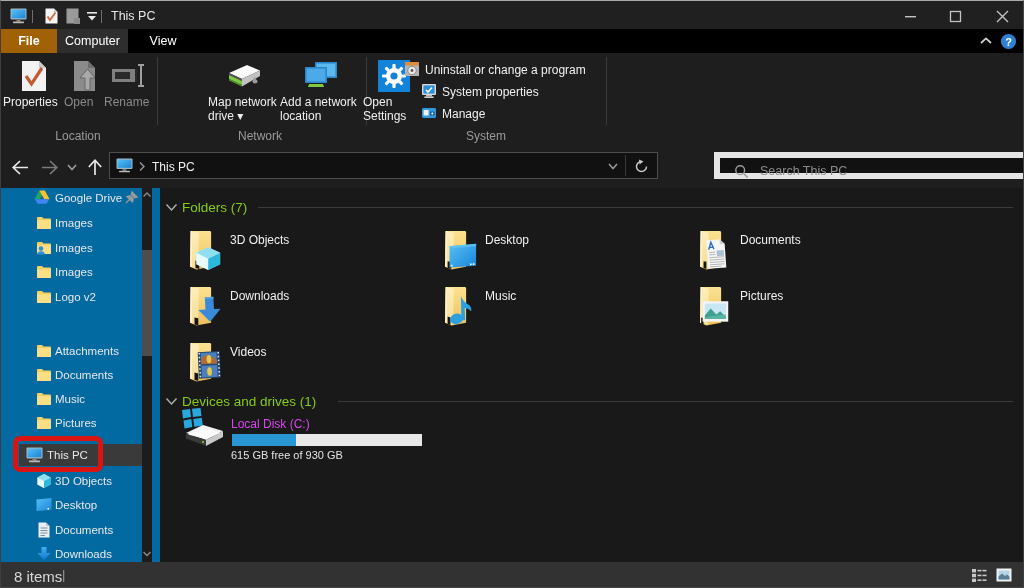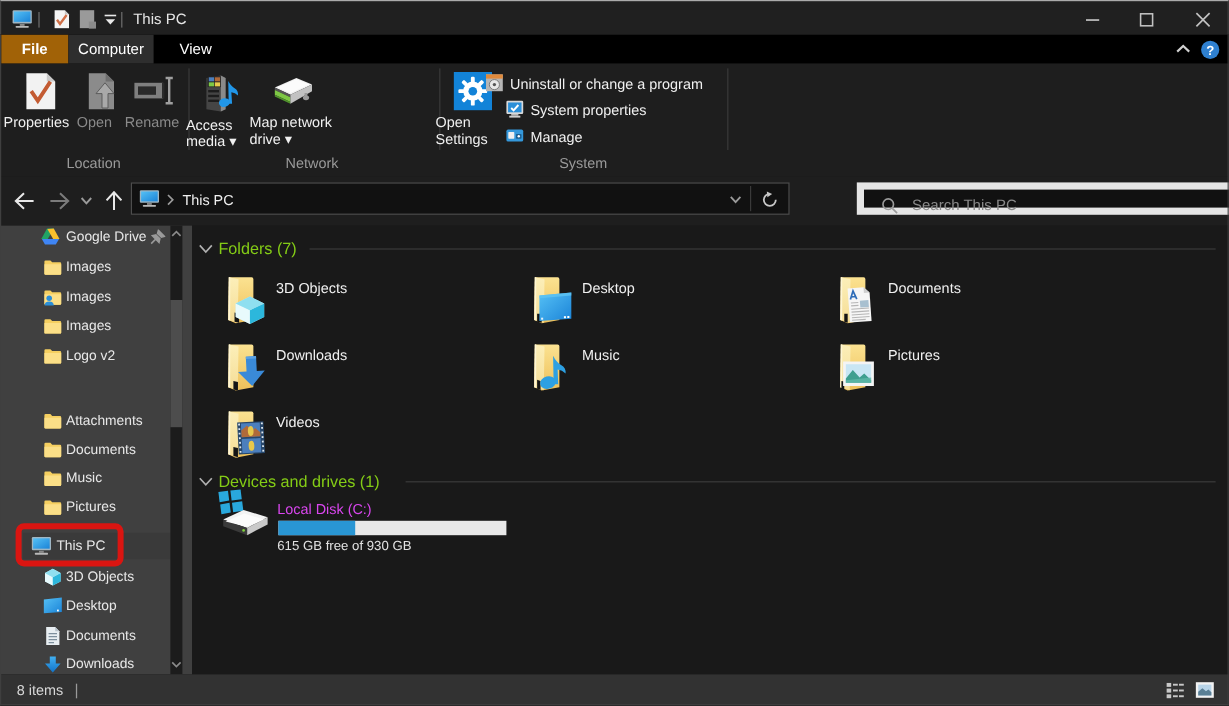--- a/index.html
+++ b/index.html
@@ -21,21 +21,21 @@
   .rbtn .ic { display:block; margin:0 auto 3px; }
   .rbtn.dis { color:#8a8a8a; }
   .rrow { position:absolute; font-size:12px; color:#f0f0f0; height:16px; line-height:16px; }
   .rrow svg { vertical-align:-3px; margin-right:5px; }
   
   #navbar { left:0; top:147px; width:1024px; height:41px; background:#1e1e1e; }
   .navic { position:absolute; top:0; }
   #addr { position:absolute; left:109px; top:5px; width:549px; height:27px; background:#111111; border:1px solid #4d4d4d; }
   #search { position:absolute; left:670px; top:5px; width:341px; height:27px; background:#111111; border:6px solid #e5e5e5;margin-left:44px; }
   
-  #sidebar { left:0; top:188px; width:160px; height:374px; background:#404040; border-left:1px solid #464646; }
+  #sidebar { left:0; top:188px; width:160px; height:374px; background:#0369a1; border-left:1px solid #464646; }
   .srow { position:absolute; left:0; width:140px; height:22px; }
   .srow svg { position:absolute; left:35px; top:3px; }
   .srow .t { position:absolute; left:54px; top:4.5px; font-size:11.5px; color:#e8e8e8; white-space:nowrap; }
   
   #content { left:160px; top:188px; width:864px; height:374px; background:#191919; }
   .shead { position:absolute; font-size:13.5px; color:#84cc16; }
   .hline { position:absolute; height:1px; background:#3b3b3b; }
   .tile { position:absolute; width:250px; height:44px; }
   .tile .lbl { position:absolute; left:45px; top:4px; font-size:12px; color:#f0f0f0; }
   
@@ -155,52 +155,45 @@
   <div class="rbtn dis" style="left:104px;width:48px">
     <svg class="ic" width="34" height="32" viewBox="0 0 34 32">
       <rect x="1" y="9" width="24" height="13" fill="#7f7f7f"></rect>
       <rect x="4" y="12" width="15" height="7" fill="#2a2a2a"></rect>
       <path d="M27,5 L33,5 M30,5 L30,26 M27,26 L33,26" stroke="#9f9f9f" stroke-width="2"></path>
       <rect x="24" y="9" width="2" height="13" fill="#2a2a2a"></rect>
     </svg>
     Rename
   </div>
 
-  <div class="rbtn" style="left:155px;width:58px">
-    <svg class="ic" width="32" height="34" viewBox="0 0 32 34">
-      <path d="M4,5 L16,3 L20,5 L20,31 L16,33 L4,31 Z" fill="#454545"></path>
-      <path d="M16,3 L20,5 L20,31 L16,33 Z" fill="#8a8a8a"></path>
-      <rect x="5" y="3.6" width="11" height="9" fill="#222"></rect>
-      <rect x="6" y="4.4" width="4.4" height="3.4" fill="#4c7fbd"></rect>
-      <rect x="11" y="4.4" width="4.4" height="3.4" fill="#b06a3a"></rect>
-      <rect x="6" y="8.6" width="4.4" height="3.4" fill="#7ec845"></rect>
-      <rect x="11" y="8.6" width="4.4" height="3.4" fill="#e8c84c"></rect>
-      <rect x="5.5" y="15" width="9" height="2" fill="#1d1d1d"></rect>
-      <rect x="5.5" y="19" width="9" height="2" fill="#1d1d1d"></rect>
-      <rect x="5.5" y="23" width="9" height="2" fill="#1d1d1d"></rect>
-      <ellipse cx="19" cy="25.5" rx="4.6" ry="3.6" fill="#2196e8" transform="rotate(-12 19 25.5)"></ellipse>
-      <path d="M22.6,26.5 L22.2,7.5 Q24.5,12 27.5,13.5 Q30.8,15.5 30.3,19.5 Q28,17 24.8,16.8 L25.4,26.5 Z" fill="#2196e8"></path>
-    </svg>
-    Access<br>media ▾
-  </div>
 
   <div class="rbtn" style="left:208px;width:72px">
     <svg class="ic" width="36" height="32" viewBox="0 0 36 32">
       <path d="M3,13 L21,5 L34,10.5 L16,19 Z" fill="#f0f0f0"></path>
       <path d="M5,13 L21,6 L32,10.5 L16,17.5 Z" fill="#fbfbfb"></path>
       <path d="M3,13 L16,19 L16,21 L3,15 Z" fill="#555"></path>
       <path d="M3,15 L16,21 L16,25 L3,19 Z" fill="#7ec845"></path>
       <path d="M3,19 L16,25 L16,26.5 L3,20.5 Z" fill="#51952c"></path>
       <path d="M16,19 L34,10.5 L34,16 L16,26.5 Z" fill="#c2c2c2"></path>
       <ellipse cx="29" cy="21.5" rx="2.6" ry="2" fill="#9a9a9a"></ellipse>
       <rect x="27.8" y="17.5" width="2.4" height="4" fill="#9a9a9a"></rect>
     </svg>
     Map network<br>drive ▾
   </div>
 
+  <div class="rbtn" style="left:280px;width:82px">
+    <svg class="ic" width="36" height="32" viewBox="0 0 36 32">
+      <rect x="12" y="2" width="22" height="16" fill="#2a87cc"></rect>
+      <rect x="13.6" y="3.6" width="18.8" height="12.8" fill="#5db8ee"></rect>
+      <rect x="2" y="7" width="22" height="16" fill="#2a87cc"></rect>
+      <rect x="3.6" y="8.6" width="18.8" height="12.8" fill="#4caae8"></rect>
+      <path d="M6,24 L20,24 L21,27 L5,27 Z" fill="#7ec845"></path>
+    </svg>
+    Add a network<br>location
+  </div>
 
   <div class="rbtn" style="left:363px;width:62px">
     <svg class="ic" width="32" height="32" viewBox="0 0 32 32">
       <rect x="0" y="0" width="32" height="32" fill="#1283d8"></rect>
       <g fill="#fff">
         <circle cx="16" cy="16" r="8"></circle>
         <g>
           <rect x="14.4" y="4" width="3.2" height="5" rx="1"></rect>
           <rect x="14.4" y="23" width="3.2" height="5" rx="1"></rect>
           <rect x="4" y="14.4" width="5" height="3.2" rx="1"></rect>
@@ -534,21 +527,21 @@
       <path d="M1.5,5.5 L5,2 L8.5,5.5" stroke="#8a8a8a" stroke-width="1.4" fill="none"></path>
     </svg>
   <div class="abs" style="left:141px;top:62px;width:10px;height:106px;background:#4d4d4d"></div>
   <svg class="abs" style="left:141px;top:362px" width="10" height="8" viewBox="0 0 10 8">
       <path d="M1.5,2 L5,5.5 L8.5,2" stroke="#8a8a8a" stroke-width="1.4" fill="none"></path>
     </svg>
 </div>
 <div class="abs" style="left:0;top:29px;width:1px;height:559px;background:#3f3f3f;z-index:50"></div>
 <div class="abs" style="left:1023px;top:29px;width:1px;height:559px;background:#3f3f3f;z-index:50"></div>
 <div id="status" class="abs">
-  <div class="abs" style="left:14px;top:6px;font-size:12px;color:#d8d8d8">8 items</div>
+  <div class="abs" style="left:14px;top:6px;font-size:15px;color:#d8d8d8">8 items</div>
   <div class="abs" style="left:62px;top:5px;font-size:13px;color:#9a9a9a">|</div>
   <svg class="abs" style="left:972px;top:7px" width="15" height="13" viewBox="0 0 15 13">
     <g fill="#c8c8c8">
       <rect x="0" y="0" width="4" height="3.4"></rect>
         <rect x="5.5" y="0.8" width="4" height="1.6"></rect>
         <rect x="10.5" y="0.8" width="4" height="1.6"></rect>
       <rect x="0" y="4.8" width="4" height="3.4"></rect>
         <rect x="5.5" y="5.6" width="4" height="1.6"></rect>
         <rect x="10.5" y="5.6" width="4" height="1.6"></rect>
       <rect x="0" y="9.6" width="4" height="3.4"></rect>

